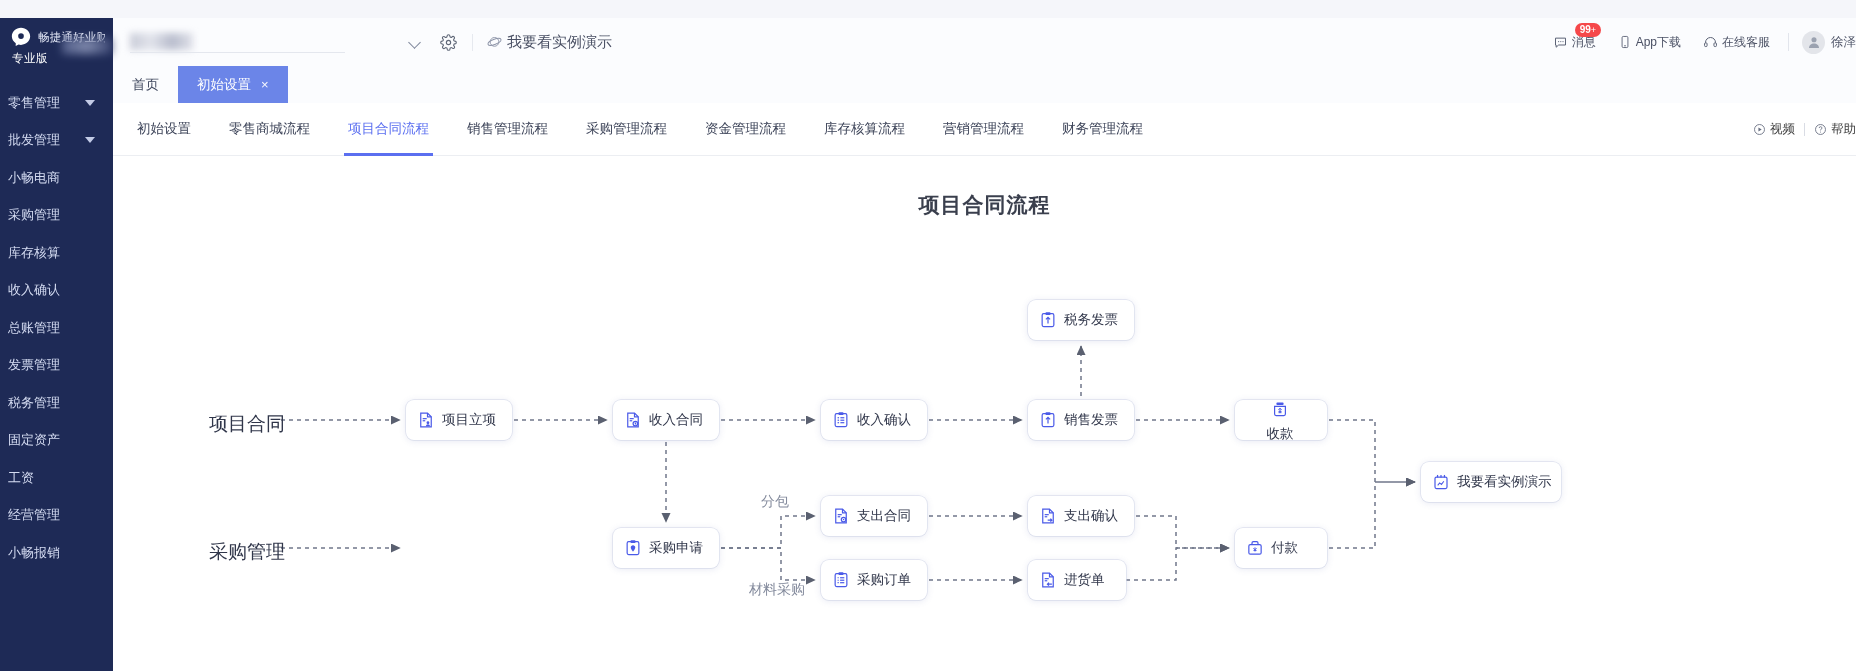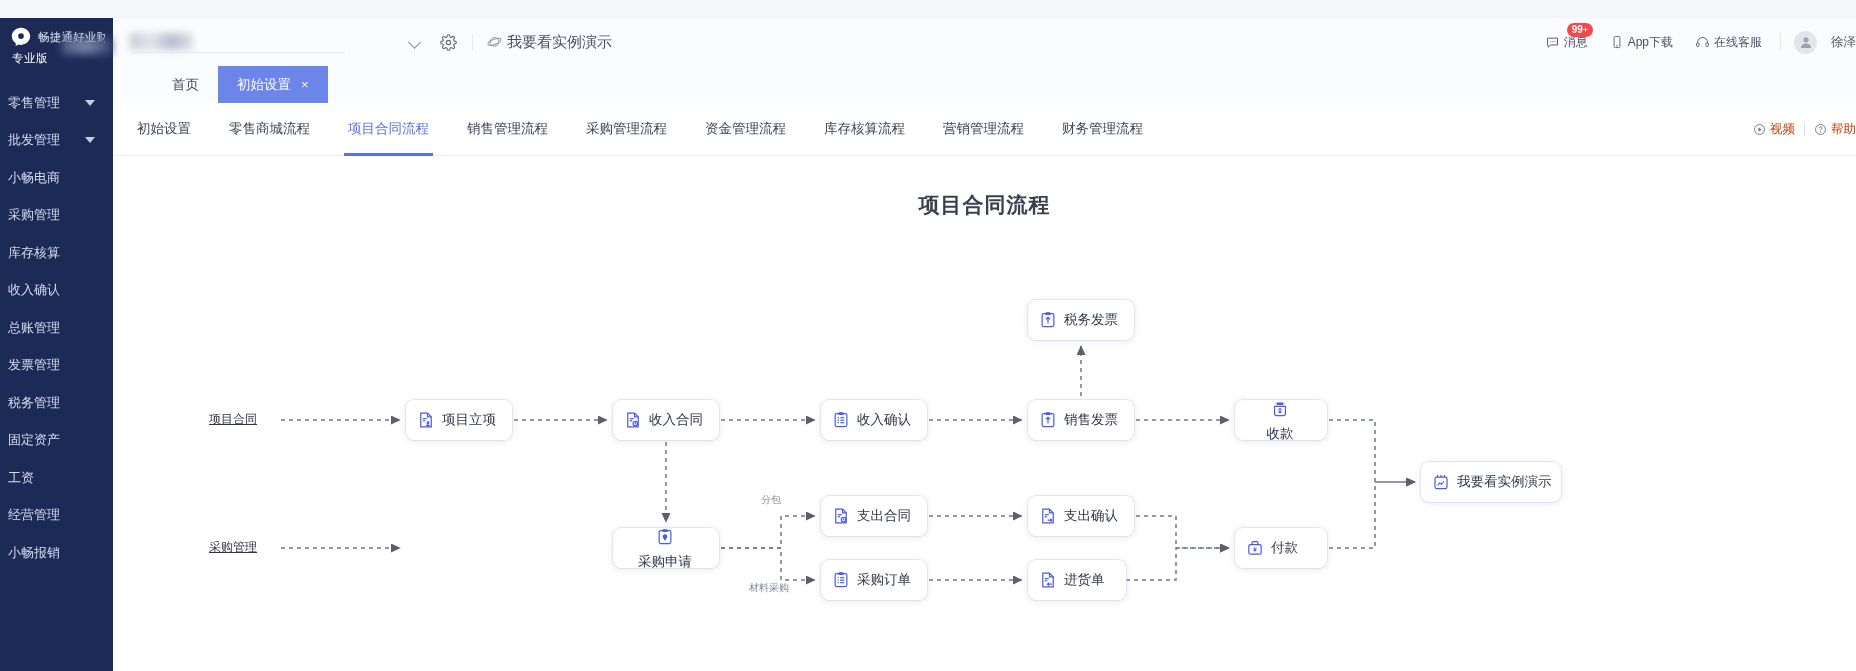--- a/index.html
+++ b/index.html
@@ -75,26 +75,26 @@
     position: absolute; left: 22px; top: -11px; background: #f5484a; color: #fff;
     font-size: 10px; border-radius: 9px; padding: 1px 5px 1.5px; line-height: 1.2;
     font-weight: bold; white-space: nowrap;
   }
   .badge i { font-style: normal; font-weight: normal; font-size: 9px; }
   .avatar-sep { width: 1px; height: 18px; background: #e2e5ec; margin-left: 18px; }
   .avatar {
     width: 23px; height: 23px; border-radius: 50%; background: #e3e5ea; margin-left: 13px;
     display: flex; align-items: center; justify-content: center; flex: 0 0 23px;
   }
-  .uname { font-size: 12.5px; color: #4a5064; margin-left: 14px; white-space: nowrap; }
+  .uname { font-size: 12.5px; color: #4a5064; margin-left: 6px; white-space: nowrap; }
 
   
   .tabrow {
     position: absolute; left: 113px; top: 66px; right: 0; height: 37px;
-    background: #fbfcfe; display: flex; align-items: flex-end; z-index: 4; padding-left: 40px;
+    background: #fbfcfe; display: flex; align-items: flex-end; z-index: 4;
   }
   .btab {
     height: 37px; display: flex; align-items: center; padding: 0 19px; font-size: 13.5px;
     color: #424a60; cursor: pointer; white-space: nowrap;
   }
   .btab.active { background: #6b85e8; color: #fff; }
   .btab .xmark { margin-left: 10px; font-size: 13px; opacity: .95; }
 
   
   .content {
@@ -108,43 +108,43 @@
   .stab {
     font-size: 13.5px; color: #3d4459; padding: 0 0px; margin-right: 38px; cursor: pointer;
     height: 53px; display: flex; align-items: center; position: relative; white-space: nowrap;
   }
   .stab.active { color: #5b6ff0; }
   .stab.active::after {
     content: ""; position: absolute; left: -4px; right: -4px; bottom: 0; height: 2.5px; background: #5b6ff0;
   }
   .subtabs-right {
     position: absolute; right: 0px; top: 0; height: 53px; display: flex; align-items: center;
-    font-size: 12.5px; color: #c2410c; gap: 4px; padding-right: 0px;
+    font-size: 12.5px; color: #404040; gap: 4px; padding-right: 0px;
   }
   .srt { display: flex; align-items: center; gap: 4px; cursor: pointer; white-space: nowrap; }
   .srt-div { width: 1px; height: 13px; background: #d9dce4; margin: 0 5px; }
 
   .chart-title {
     text-align: center; font-size: 21px; color: #3a3f4d; margin-top: 35px; letter-spacing: 1px;
   }
 
   
   .flow { position: relative; width: 1743px; height: 420px; margin-top: 6px; }
   .node {
     position: absolute; height: 40px; background: #fff; border-radius: 8px;
     box-shadow: 0 1px 7px rgba(92,104,176,.16), 0 0 0 .7px rgba(225,228,240,.9);
     display: flex; align-items: center; gap: 7px; padding: 0 13px 0 11px;
     font-size: 13.5px; color: #30364a; cursor: pointer; white-space: nowrap;
   }
   .node svg { flex: 0 0 18px; }
   .rowlabel {
-    position: absolute; font-size: 12px; color: #30364a; white-space: nowrap; text-decoration: underline;
+    position: absolute; font-size: 19px; color: #30364a; white-space: nowrap;
   }
   .edgelabel {
-    position: absolute; font-size: 10px; color: #838a9c; white-space: nowrap;
+    position: absolute; font-size: 14px; color: #838a9c; white-space: nowrap;
   }
   .flowsvg { position: absolute; left: 0; top: 0; width: 1743px; height: 420px; pointer-events: none; }
 </style>
 </head>
 <body>
 
 <div class="app">
 
   <aside class="sidebar">
     <div class="brand">
@@ -435,21 +435,21 @@
         <svg viewBox="0 0 24 24" width="18" height="18" fill="none" stroke="#4a5ae8" stroke-width="1.6">
           <rect x="4" y="5.4" width="16" height="15.4" rx="2"></rect>
           <line x1="7.4" y1="2.6" x2="7.4" y2="6"></line>
             <line x1="12" y1="2.6" x2="12" y2="6"></line>
             <line x1="16.6" y1="2.6" x2="16.6" y2="6"></line>
           <path d="M7.6 16.4l2.6-3.2 2.4 2 3.2-4.2" stroke-width="1.4"></path>
         </svg>
         <span>我要看实例演示</span>
       </div>
 
-      <div class="node" style="left:500px;top:303px;width:106px;flex-direction:column;">
+      <div class="node" style="left:500px;top:303px;width:106px;">
         <svg viewBox="0 0 24 24" width="18" height="18" fill="none" stroke="#4a5ae8" stroke-width="1.6">
           <rect x="4.2" y="3.6" width="15.6" height="17.2" rx="2"></rect>
           <rect x="8.6" y="1.8" width="6.8" height="3.4" rx="1.2" fill="#4a5ae8" stroke="none"></rect>
           <path d="M12 8.4c1.7 0 3 1.3 3 3 0 2.2-3 5.4-3 5.4s-3-3.2-3-5.4c0-1.7 1.3-3 3-3z" fill="#4a5ae8" stroke="none"></path>
         </svg>
         <span>采购申请</span>
       </div>
 
       <div class="node" style="left:708px;top:271px;width:106px;">
         <svg viewBox="0 0 24 24" width="18" height="18" fill="none" stroke="#4a5ae8" stroke-width="1.6">

